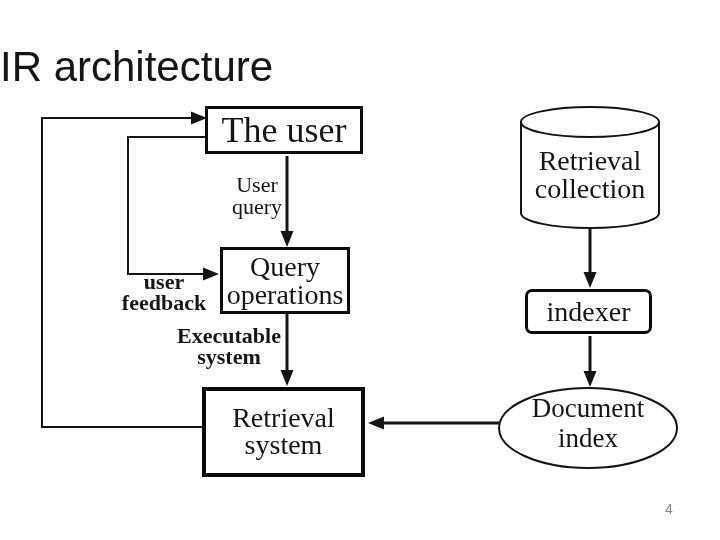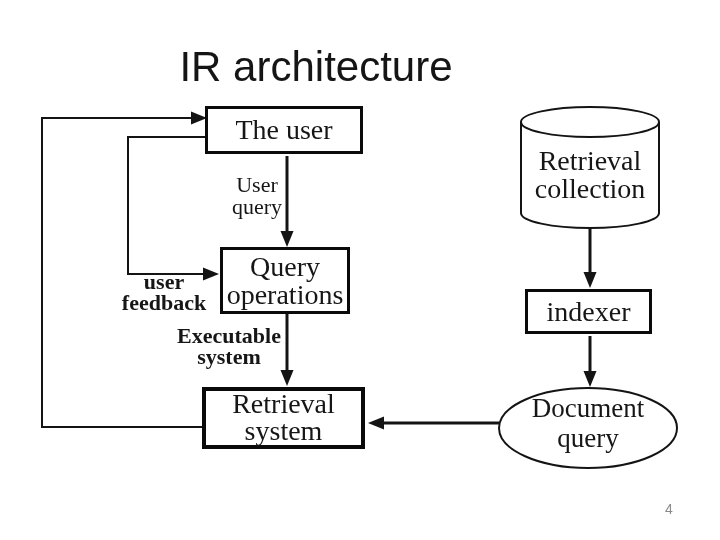--- a/index.html
+++ b/index.html
@@ -1,34 +1,34 @@
 <!DOCTYPE html>
 <html><head>
 <meta charset="utf-8">
 <style>
   html,body { margin:0; padding:0; background:#fff; }
   .slide {
     position:relative; width:720px; height:540px; background:#ffffff;
     font-family:"Liberation Serif", serif; overflow:hidden;
   }
   .slide-title {
-    position:absolute; left:0; top:46px; width:632px; text-align:center;
+    position:absolute; left:0; top:46px; width:632px; 
     font-family:"Liberation Sans", sans-serif; font-size:42px; line-height:1;
     color:#151515;
   }
   svg.connectors { position:absolute; left:0; top:0; width:720px; height:540px; }
   .node {
     position:absolute; display:flex; align-items:center; justify-content:center;
     text-align:center; color:#161616; box-sizing:border-box;
   }
   .node.rect { border:3px solid #0a0a0a; background:#ffffff; }
-  #node-the-user        { left:205px; top:106px; width:158px; height:48px; font-size:28px; }
+  #node-the-user        { left:205px; top:106px; width:158px; height:48px; font-size:36px; }
   #node-query-operations{ left:220px; top:247px; width:130px; height:67px; font-size:28px; line-height:0.98; }
-  #node-retrieval-system{ left:202px; top:387px; width:163px; height:62px; border-width:4px; font-size:28px; line-height:0.95; }
-  #node-indexer         { left:525px; top:289px; width:127px; height:45px; font-size:28px; }
+  #node-retrieval-system{ left:202px; top:387px; width:163px; height:90px; border-width:4px; font-size:28px; line-height:0.95; }
+  #node-indexer         { left:525px; top:289px; width:127px; height:45px; font-size:28px;border-radius:7px; }
   #node-document-collection { left:520px; top:147px; width:140px; font-size:28px; line-height:1.0; display:block; }
   #node-document-index      { left:523px; top:394px; width:130px; font-size:27px; line-height:1.1; display:block; }
   .edge-label {
     position:absolute; text-align:center; color:#161616;
     font-size:22px; line-height:0.95; font-weight:bold;
   }
   #label-user-query       { left:218px; top:174px; width:78px;  font-weight:normal; line-height:1.0; }
   #label-user-feedback    { left:118px; top:272px; width:92px;  }
   #label-executable-query { left:172px; top:326px; width:114px; }
   #label-ranked-documents { left:62px;  top:433px; width:112px; line-height:0.92; }
@@ -84,21 +84,21 @@
   <div class="node rect" id="node-retrieval-system">
     <span>Retrieval system</span>
   </div>
 
   <div class="node rect" id="node-indexer">
     <span>indexer</span>
   </div>
 
   <div class="node" id="node-document-collection" style="text-align:center;">Retrieval collection</div>
 
-  <div class="node" id="node-document-index" style="text-align:center;">Document query</div>
+  <div class="node" id="node-document-index" style="text-align:center;">Document index</div>
 
   <div class="edge-label" id="label-user-query">User query</div>
 
   <div class="edge-label" id="label-user-feedback">user feedback</div>
 
   <div class="edge-label" id="label-executable-query">Executable system</div>
 
 
   <div class="page-number">4</div>
 

